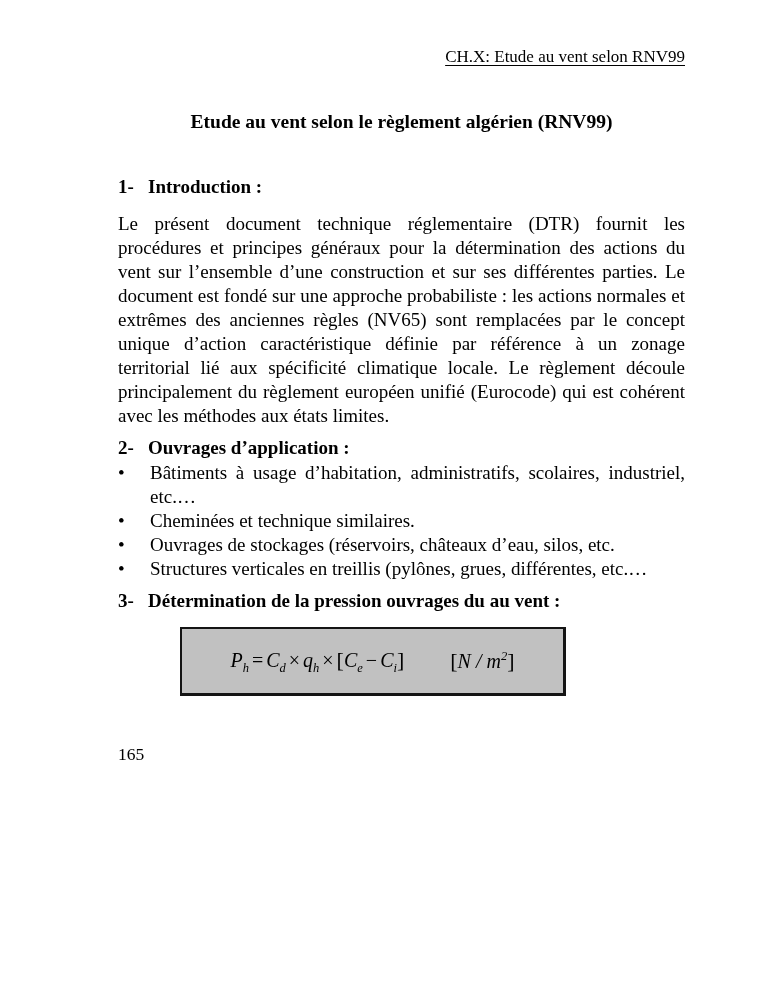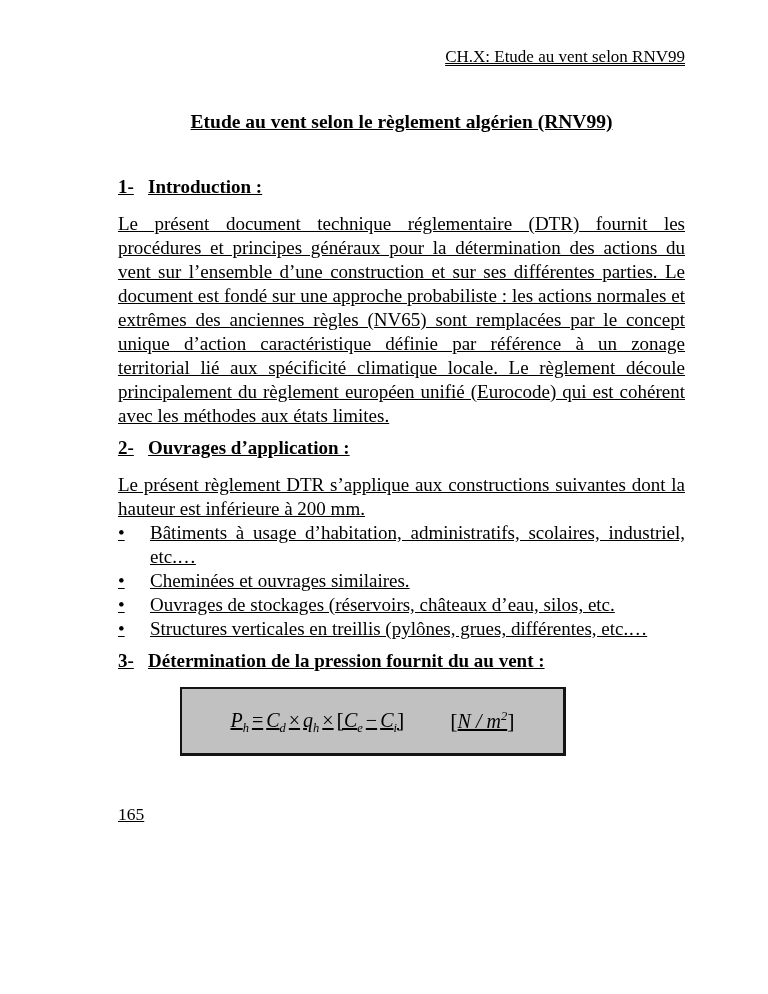--- a/index.html
+++ b/index.html
@@ -10,21 +10,20 @@
   .page {
     position: relative;
     width: 738px;
     height: 994px;
     box-sizing: border-box;
     background: #ffffff;
     color: #000000;
     font-family: "Liberation Serif", "DejaVu Serif", serif;
     padding: 46px 53px 0 118px;
     overflow: hidden;
-    text-decoration: underline;
   }
   .running-header {
     text-align: right;
     font-size: 17px;
     line-height: 22px;
   }
   .running-header .header-text {
     text-decoration: underline;
     text-underline-offset: 3px;
   }
@@ -134,44 +133,43 @@
   <div class="section-heading heading-1">
     <span class="num">1-</span>
     <span class="txt">Introduction :</span>
   </div>
   <p class="body-para">Le présent document technique réglementaire (DTR) fournit les procédures et principes généraux pour la détermination des actions du vent sur l’ensemble d’une construction et sur ses différentes parties. Le document est fondé sur une approche probabiliste : les actions normales et extrêmes des anciennes règles (NV65) sont remplacées par le concept unique d’action caractéristique définie par référence à un zonage territorial lié aux spécificité climatique locale. Le règlement découle principalement du règlement européen unifié (Eurocode) qui est cohérent avec les méthodes aux états limites.</p>
 
   <div class="section-heading heading-2">
     <span class="num">2-</span>
     <span class="txt">Ouvrages d’application :</span>
   </div>
-  <p class="body-para">Le présent règlement DTR s’applique aux constructions suivantes dont la hauteur est inférieure à 200 mm.</p>
 
   <ul class="bullets">
     <li>
       <span class="bullet-marker">•</span>
       <span class="bullet-text">Bâtiments à usage d’habitation, administratifs, scolaires, industriel, etc.…</span>
     </li>
     <li>
       <span class="bullet-marker">•</span>
-      <span class="bullet-text">Cheminées et ouvrages similaires.</span>
+      <span class="bullet-text">Cheminées et technique similaires.</span>
     </li>
     <li>
       <span class="bullet-marker">•</span>
       <span class="bullet-text">Ouvrages de stockages (réservoirs, châteaux d’eau, silos, etc.</span>
     </li>
     <li>
       <span class="bullet-marker">•</span>
       <span class="bullet-text">Structures verticales en treillis (pylônes, grues, différentes, etc.…</span>
     </li>
   </ul>
 
   <div class="section-heading heading-3">
     <span class="num">3-</span>
-    <span class="txt">Détermination de la pression fournit du au vent :</span>
+    <span class="txt">Détermination de la pression ouvrages du au vent :</span>
   </div>
 
 
   <div class="formula-box">
     <span class="formula-expr"><span>P</span><sub>h</sub><span class="op">=</span><span>C</span><sub>d</sub><span class="op">×</span><span>q</span><sub>h</sub><span class="op">×</span><span class="bracket">[</span><span>C</span><sub>e</sub><span class="op">−</span><span>C</span><sub>i</sub><span class="bracket">]</span></span>
     <span class="formula-unit"><span class="bracket">[</span><span>N / m</span><sup>2</sup><span class="bracket">]</span></span>
   </div>
 
   <div class="page-number">165</div>
 

